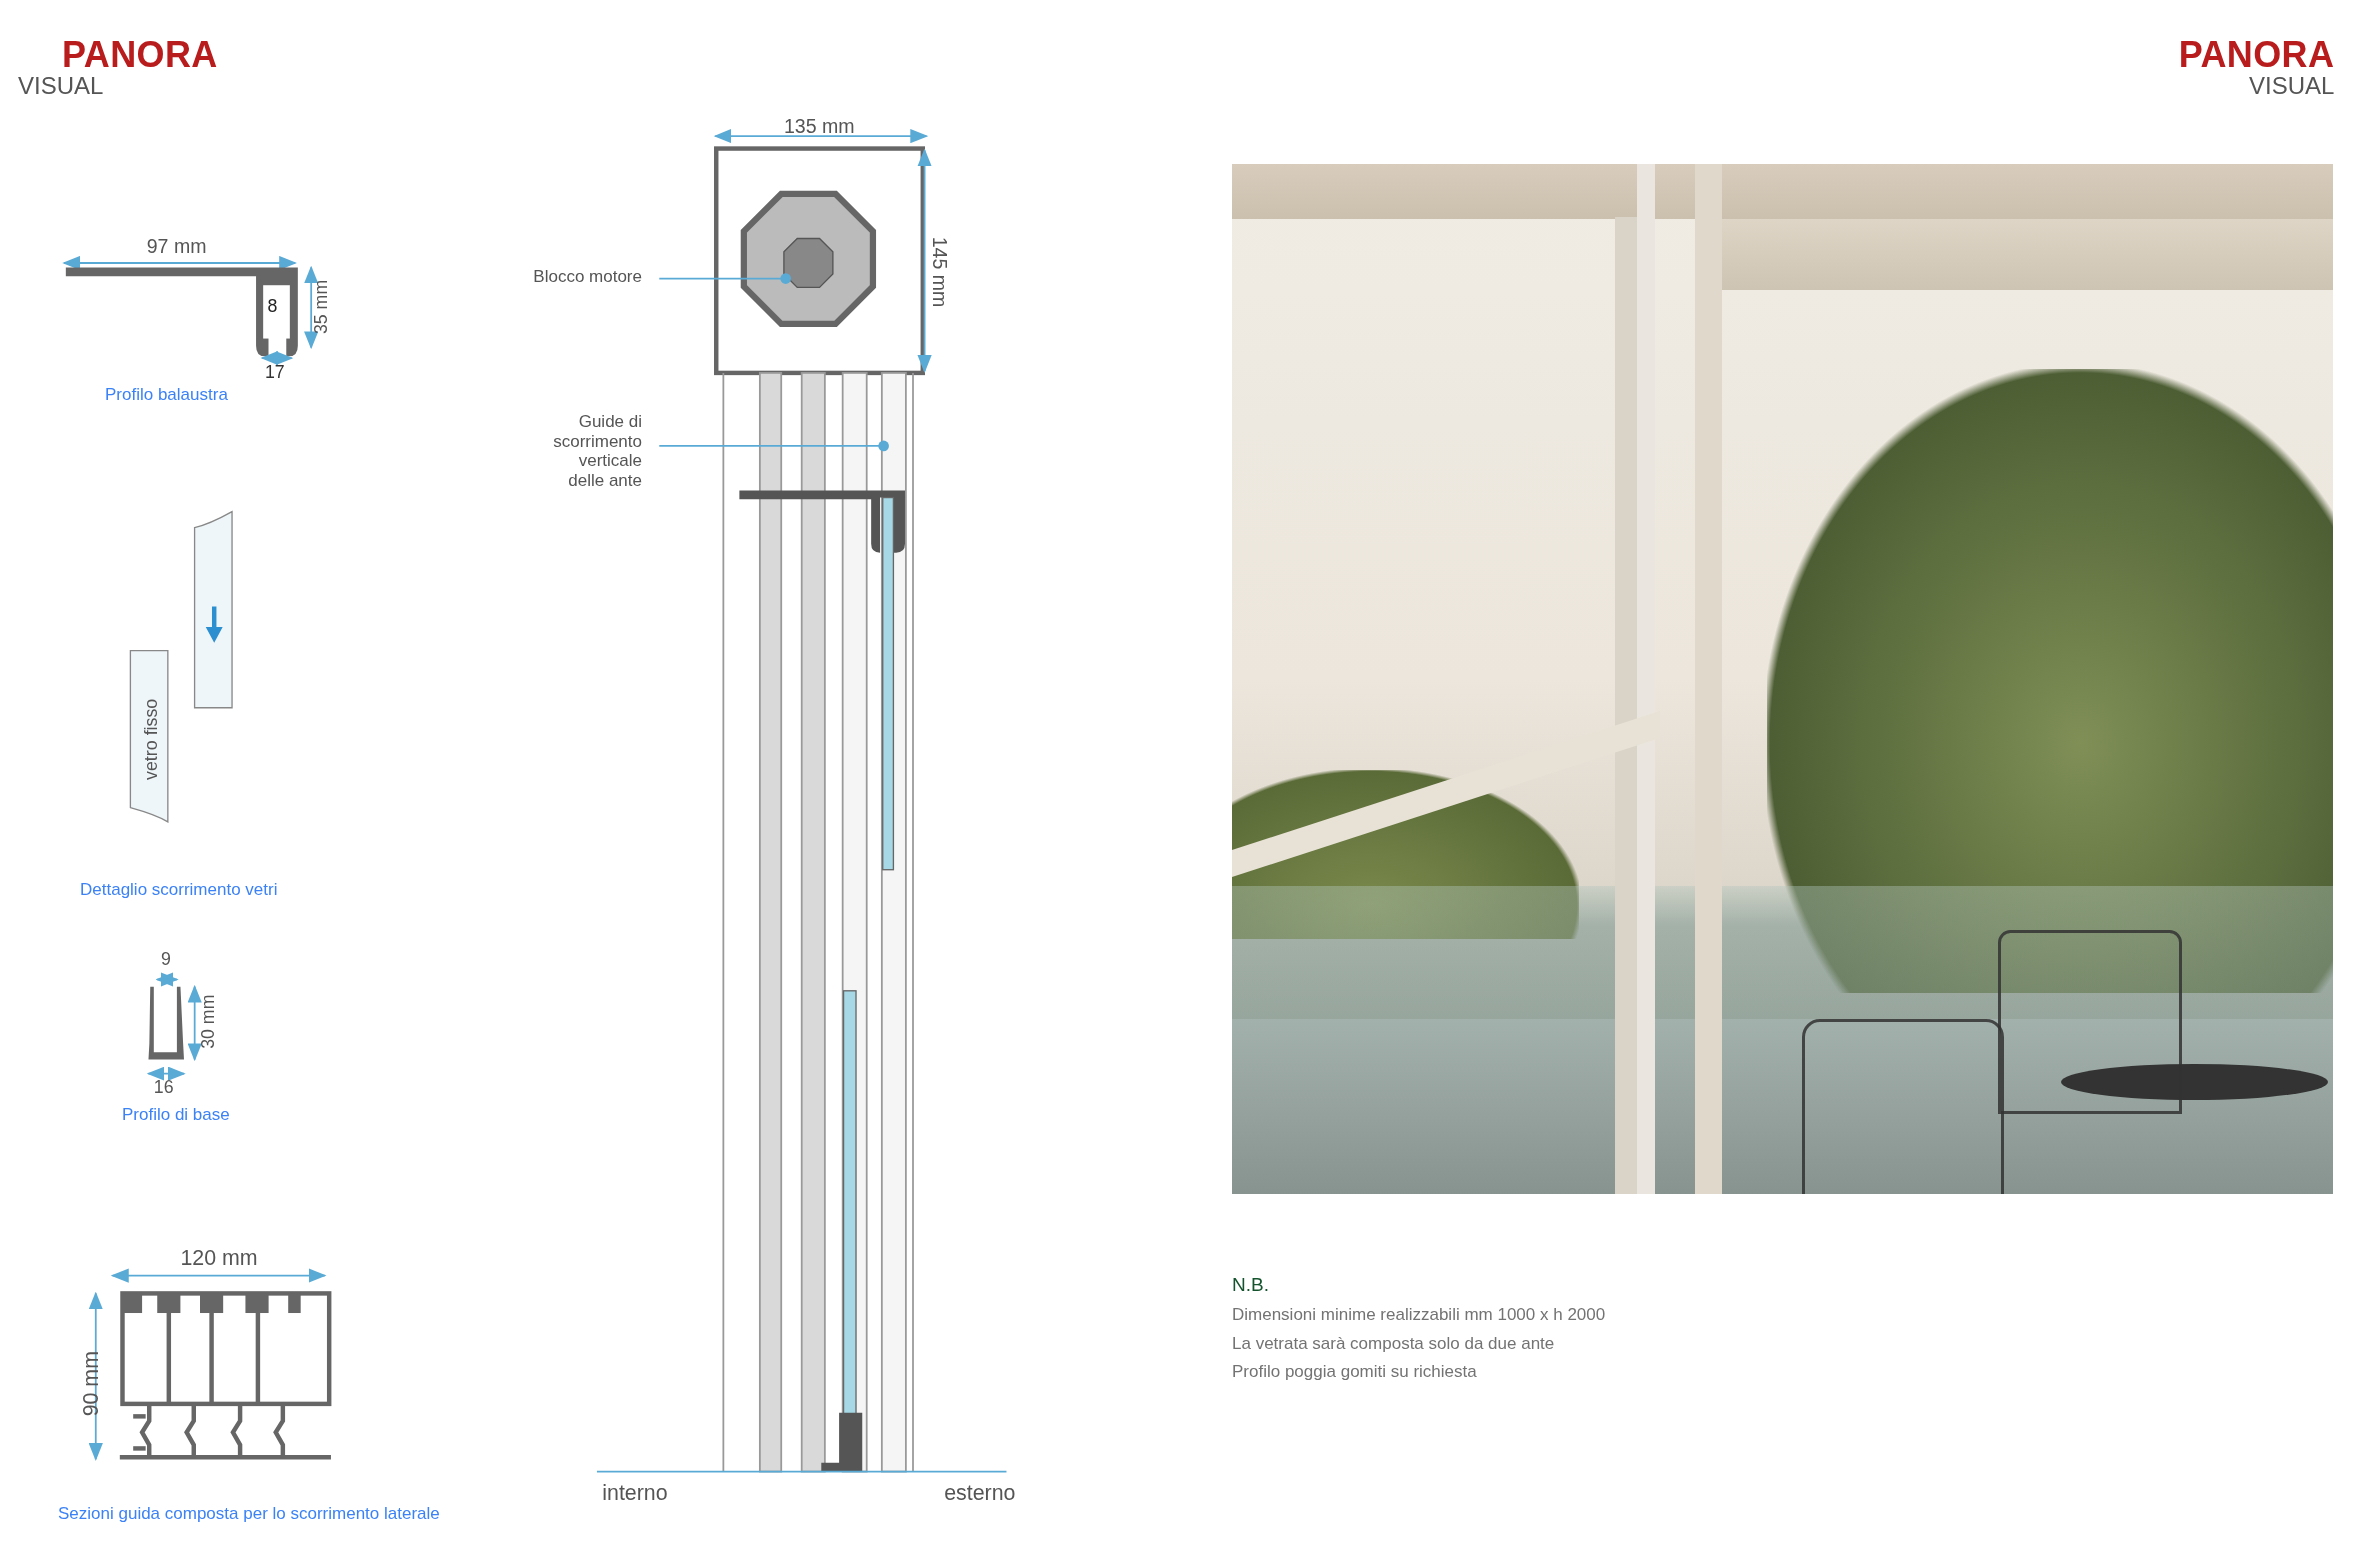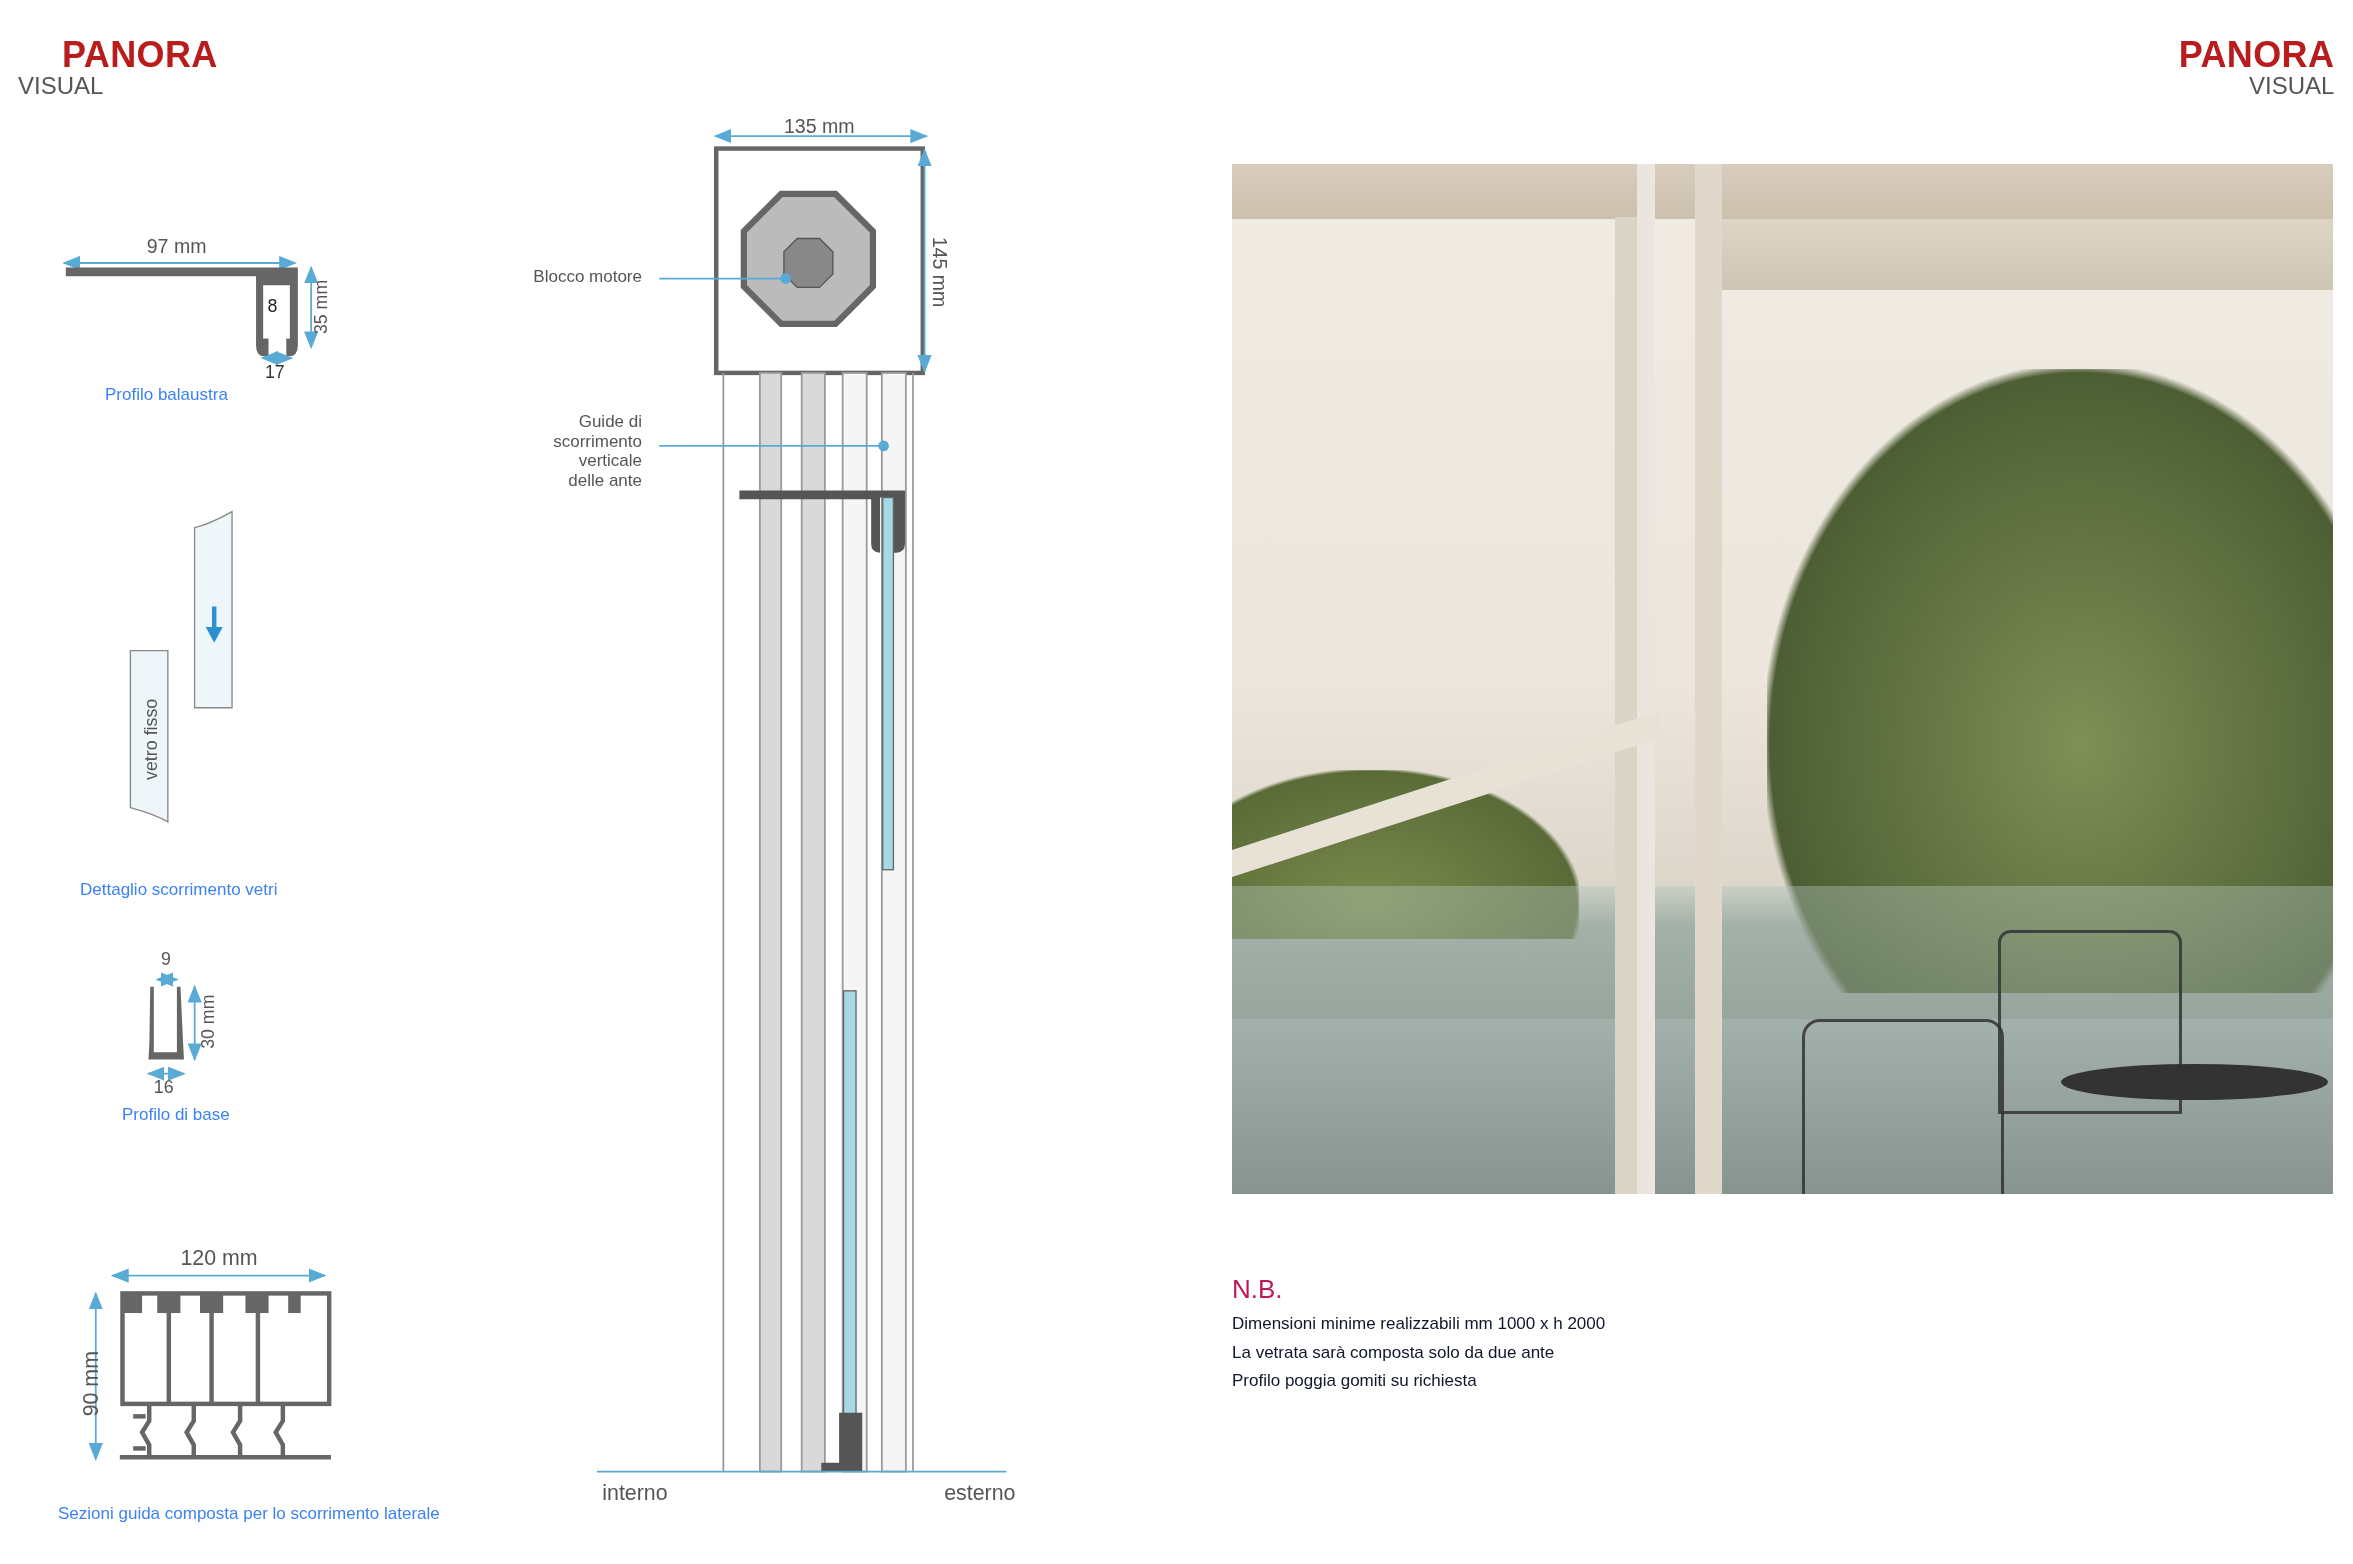--- a/index.html
+++ b/index.html
@@ -6,22 +6,22 @@
   body { width:2354px; height:1564px; position:relative; overflow:hidden;
          font-family:"Liberation Sans", sans-serif; color:#555; }
   .abs { position:absolute; }
   .brand-title { font-weight:bold; font-size:36px; color:#b91c1c; letter-spacing:0.4px; line-height:36px;margin-left:44px; }
   .brand-sub { font-size:24px; color:#555; line-height:25px; }
   .caption { font-size:17px; color:#3b82f6; white-space:nowrap; }
   .label { font-size:17px; color:#555; }
   svg text { font-family:"Liberation Sans", sans-serif; }
   .photo { left:1232px; top:164px; width:1101px; height:1030px; overflow:hidden;
            background:linear-gradient(180deg,#f0ece4 0%,#ece6dc 50%,#ddd6cb 70%,#9fa8a0 74%,#8e9a94 100%); }
-  .notes-title { font-size:26px; color:#be185d; }
-  .notes-line { font-size:17px; color:#0f172a; line-height:28.5px; }
+  .notes-title { font-size:19px; color:#14532d; }
+  .notes-line { font-size:17px; color:#737373; line-height:28.5px; }
 </style>
 </head>
 <body>
 
 <div class="abs" style="left:18px;top:37px;">
   <div class="brand-title">PANORA</div>
   <div class="brand-sub">VISUAL</div>
 </div>
 <div class="abs" style="right:19.6px;top:37px;text-align:right;">
   <div class="brand-title">PANORA</div>

